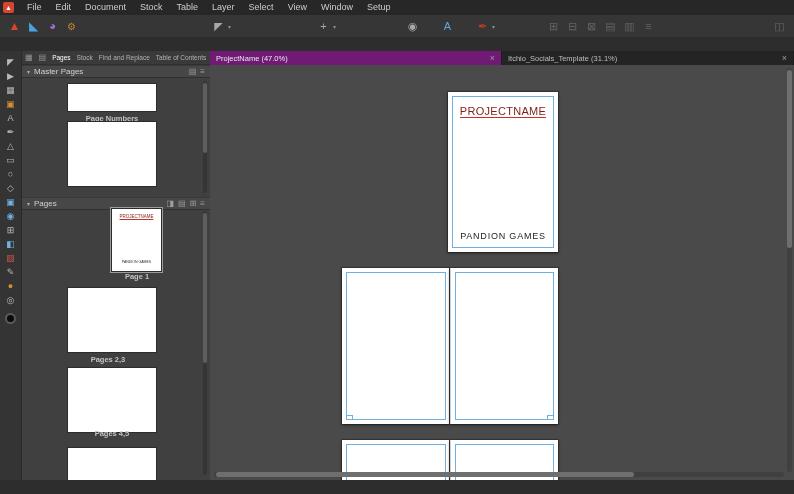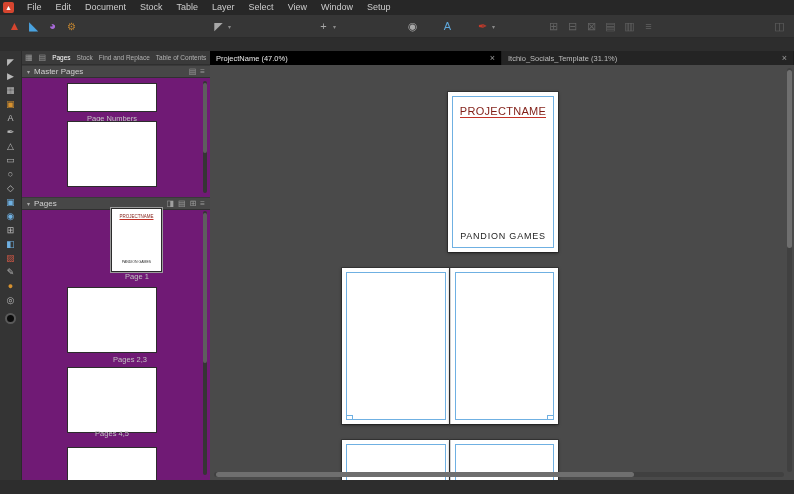--- a/index.html
+++ b/index.html
@@ -44,43 +44,43 @@
 
   
   #panel-tabs{position:absolute;left:22px;top:51px;width:188px;height:14px;background:#3a3a3a;border-bottom:1px solid #2f2f2f;display:flex;align-items:center;font-size:6.5px;color:#b2b2b2;}
   .ptab-icon{font-size:8px;color:#9a9a9a;padding:0 3px;}
   .ptab{padding:0 3px;white-space:nowrap;}
   .ptab.active{color:#ffffff;}
 
   
   #doc-tabs{position:absolute;left:210px;top:51px;width:584px;height:14px;background:#242424;display:flex;}
   .dtab{flex:1;display:flex;align-items:center;padding:0 6px;font-size:7.5px;color:#bdbdbd;border-right:1px solid #1d1d1d;min-width:0;}
-  .dtab.active{background:#000000;color:#e9e9e9;justify-content:space-between;}
+  .dtab.active{background:#701a75;color:#e9e9e9;justify-content:space-between;}
   .dtab-label{white-space:nowrap;overflow:hidden;}
   .dtab-close{margin-left:auto;color:#9a9a9a;font-size:9px;padding-left:6px;}
 
   
-  #pages-panel{position:absolute;left:22px;top:65px;width:188px;height:415px;background:#701a75;overflow:hidden;}
+  #pages-panel{position:absolute;left:22px;top:65px;width:188px;height:415px;background:#404040;overflow:hidden;}
   .sec-header{position:absolute;left:0;width:188px;height:13px;background:#474747;border-top:1px solid #393939;border-bottom:1px solid #303030;display:flex;align-items:center;font-size:8px;color:#d2d2d2;padding:0 5px;gap:4px;}
   #master-header{top:0;}
   #pages-header{top:132px;}
   .sec-caret{font-size:6px;color:#a8a8a8;}
   .sec-icons{margin-left:auto;display:flex;gap:4px;font-size:8px;color:#9f9f9f;}
   .thumb{position:absolute;background:#ffffff;box-shadow:0 0 0 1px #2c2c2c;}
   #thumb-pagenumbers{left:46px;top:19px;width:88px;height:27px;}
   #thumb-mainlayout{left:46px;top:57px;width:88px;height:64px;}
   #thumb-page1{left:90px;top:144px;width:49px;height:62px;outline:1px solid #9c9c9c;outline-offset:1px;}
   #thumb-pages23{left:46px;top:223px;width:88px;height:64px;}
   #thumb-pages45{left:46px;top:303px;width:88px;height:64px;}
   #thumb-partial{left:46px;top:383px;width:88px;height:64px;}
-  .thumb-label{position:absolute;text-align:center;font-size:7.5px;color:#c2c2c2;}
+  .thumb-label{position:absolute;text-align:center;font-size:7.5px;color:#c2c2c2;font-weight:bold;}
   #label-pagenumbers{left:6px;top:49px;width:168px;}
   #label-mainlayout{left:6px;top:136px;width:168px;}
   #label-page1{left:66px;top:207px;width:98px;}
-  #label-pages23{left:24px;top:290px;width:168px;}
+  #label-pages23{left:2px;top:290px;width:168px;}
   #label-pages45{left:6px;top:364px;width:168px;}
   .mini-title{margin-top:5px;text-align:center;font-size:4.5px;color:var(--title-red,#801d15);text-decoration:underline;text-decoration-color:var(--underline-red,#c23227);}
   .mini-footer{position:absolute;bottom:7px;left:0;width:100%;text-align:center;font-size:3.5px;color:#2e2e2e;}
   .rail{position:absolute;width:4px;right:3px;background:#353535;border-radius:2px;}
   #rail-master{top:16px;height:112px;}
   #rail-pages{top:146px;height:264px;}
   .rail-thumb{position:absolute;left:0;width:4px;background:#5e5e5e;border-radius:2px;}
   #rail-master .rail-thumb{top:2px;height:70px;}
   #rail-pages .rail-thumb{top:2px;height:150px;}
 

